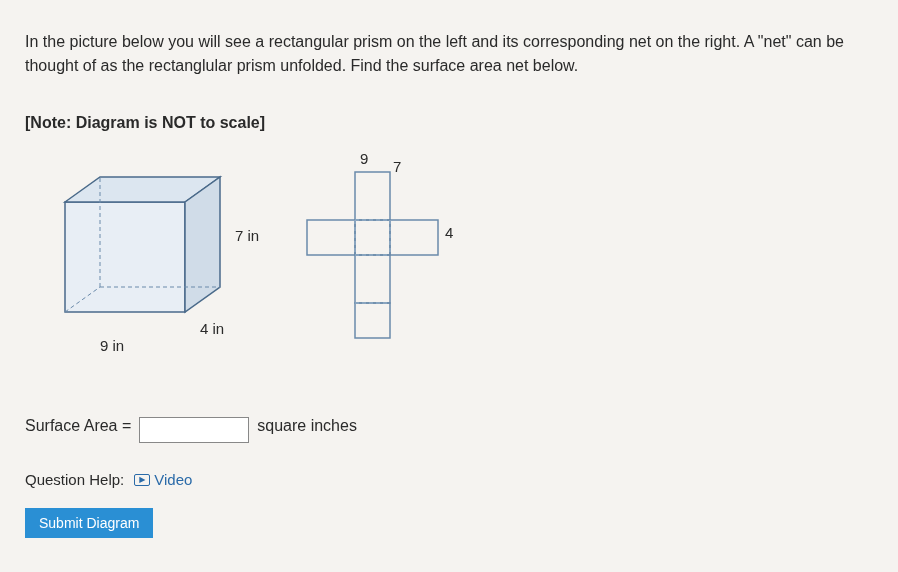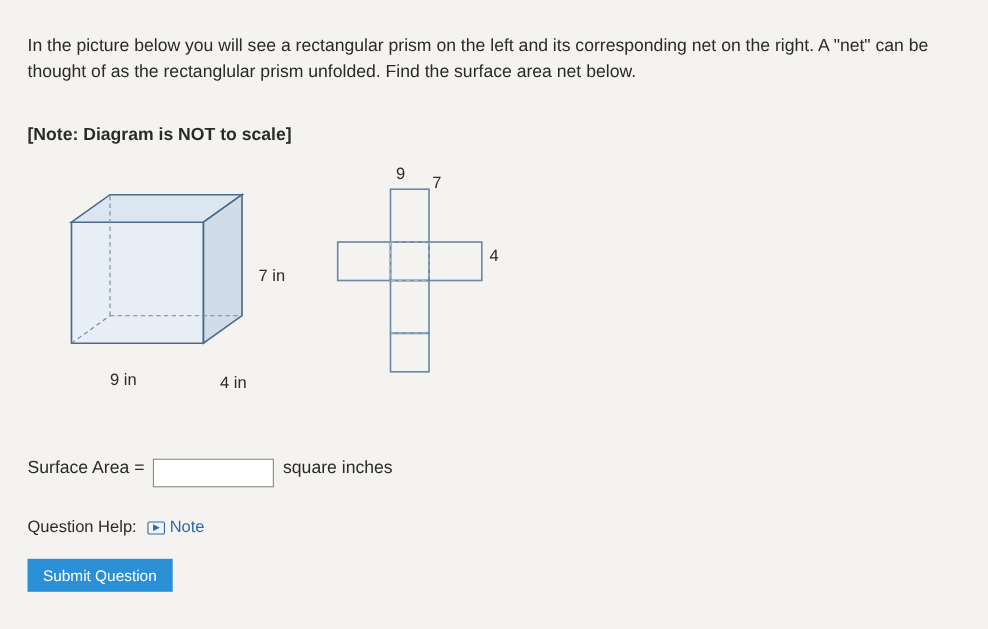--- a/index.html
+++ b/index.html
@@ -113,22 +113,22 @@
 
       <polygon points="10,30 45,5 165,5 130,30" fill="#dce6f0" stroke="#4a6a8a" stroke-width="1.5"></polygon>
 
       <polygon points="130,30 165,5 165,115 130,140" fill="#d0dce8" stroke="#4a6a8a" stroke-width="1.5"></polygon>
 
       <line x1="10" y1="140" x2="45" y2="115" stroke="#6a8aaa" stroke-width="1" stroke-dasharray="4,3"></line>
       <line x1="45" y1="115" x2="45" y2="5" stroke="#6a8aaa" stroke-width="1" stroke-dasharray="4,3"></line>
       <line x1="45" y1="115" x2="165" y2="115" stroke="#6a8aaa" stroke-width="1" stroke-dasharray="4,3"></line>
     </svg>
     <span class="dim-label" style="left:45px; top:165px;">9 in</span>
-    <span class="dim-label" style="left:145px; top:168px;">4 in</span>
-    <span class="dim-label" style="left:180px; top:70px;">7 in</span>
+    <span class="dim-label" style="left:145px; top:148px;">4 in</span>
+    <span class="dim-label" style="left:180px; top:55px;">7 in</span>
   </div>
 
   <div class="net-container">
     <svg width="230" height="230" viewBox="0 0 230 230">
 
       <rect x="70" y="20" width="35" height="48" fill="none" stroke="#6a8aaa" stroke-width="1.5"></rect>
 
       <rect x="22" y="68" width="48" height="35" fill="none" stroke="#6a8aaa" stroke-width="1.5"></rect>
       <rect x="70" y="68" width="35" height="35" fill="none" stroke="#6a8aaa" stroke-width="1.5"></rect>
       <rect x="105" y="68" width="48" height="35" fill="none" stroke="#6a8aaa" stroke-width="1.5"></rect>
@@ -153,20 +153,20 @@
 <div class="answer-row">
   <span>Surface Area =</span>
   <input type="text" class="answer-input" value="" style="">
   <span>square inches</span>
 </div>
 
 <div class="help-row">
   <span>Question Help:</span>
   <a class="video-link">
     <span class="video-icon-box">▶</span>
-    <span>Note</span>
+    <span>Video</span>
   </a>
 </div>
 
-<button class="submit-btn">Submit Question</button>
+<button class="submit-btn">Submit Diagram</button>
 
 
 
 
 </body></html>

